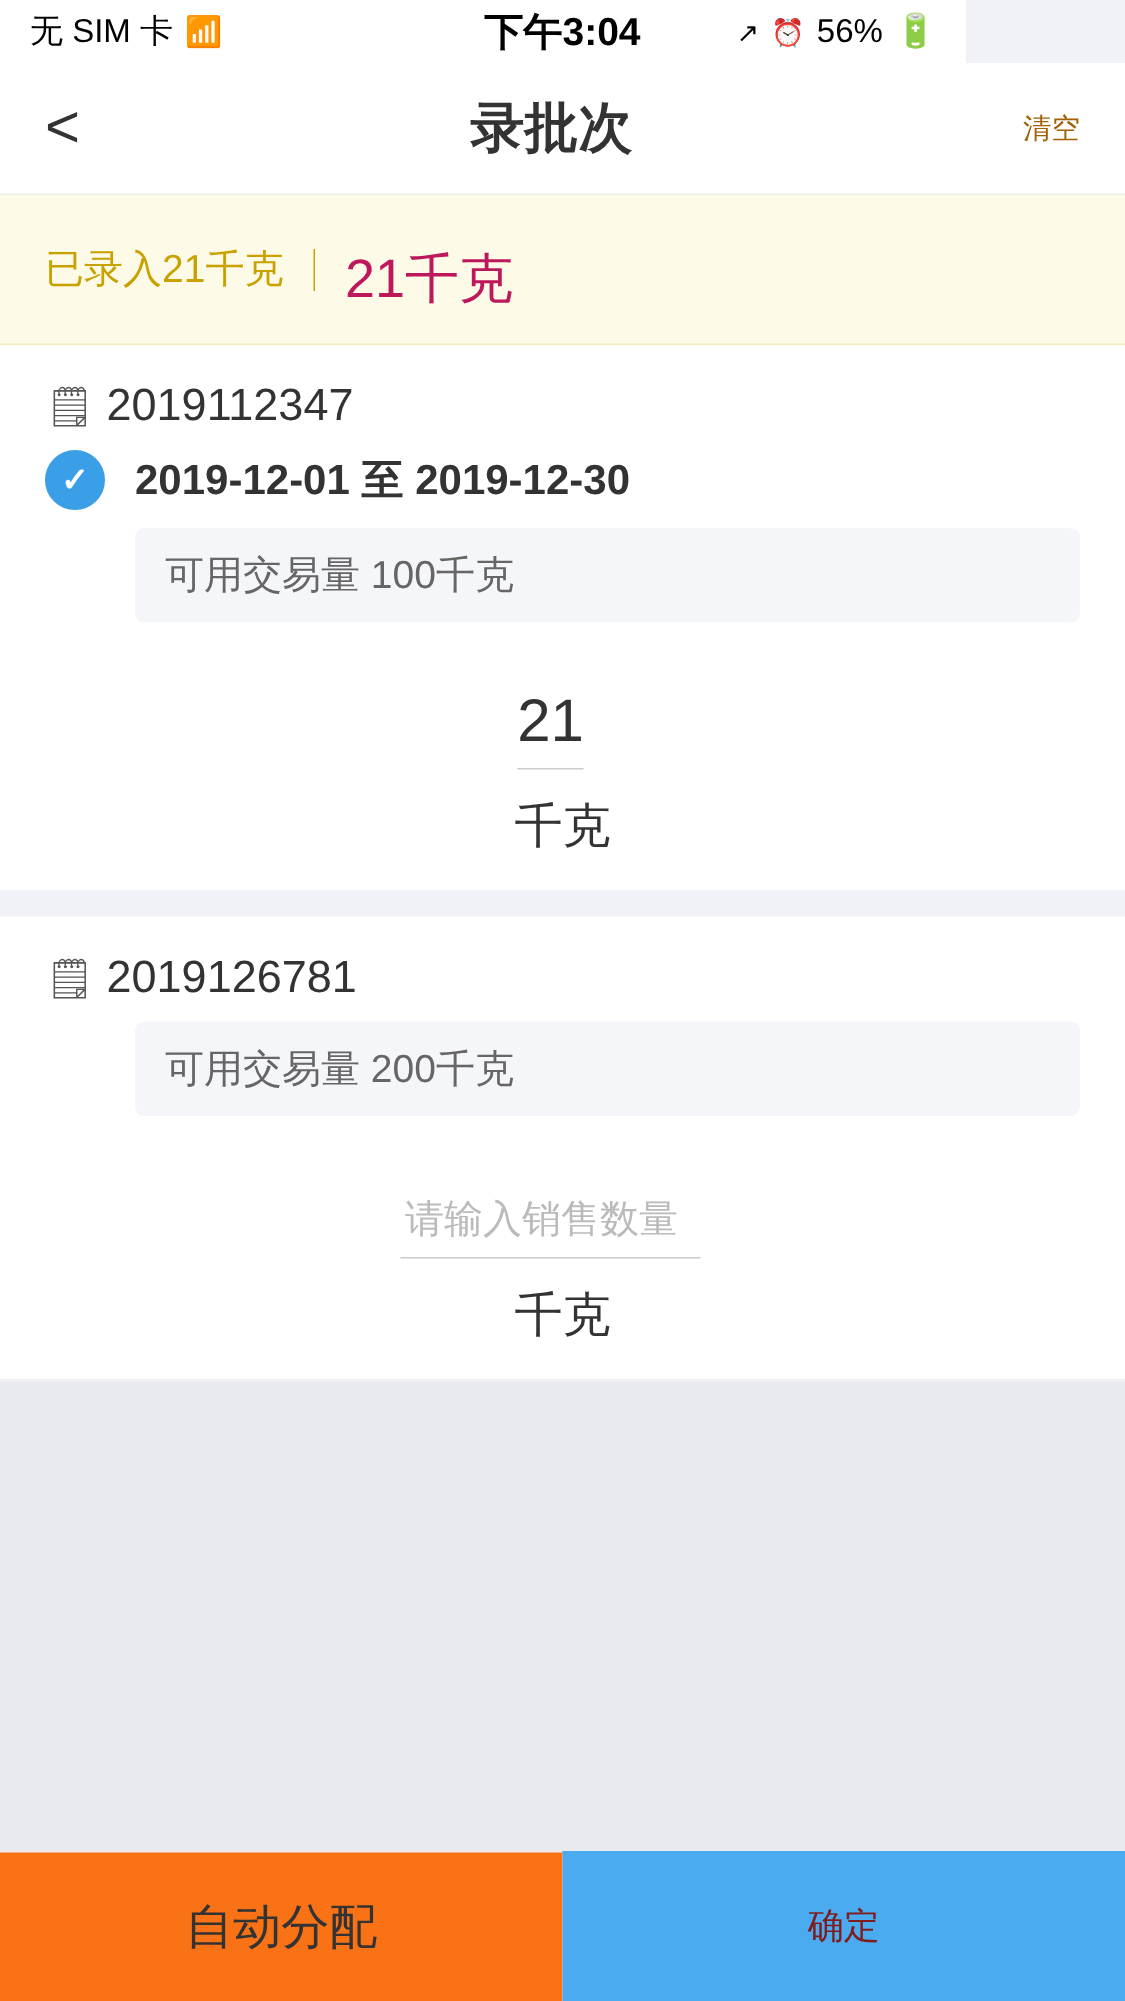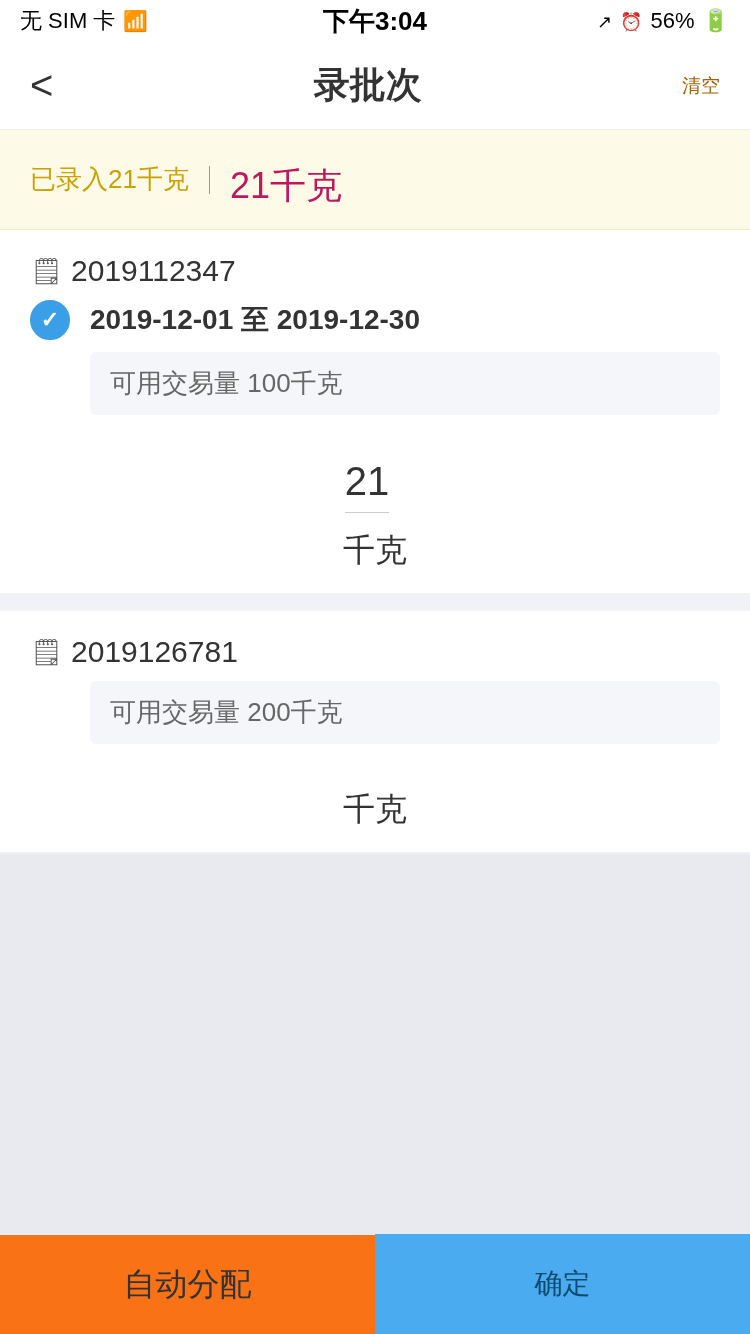--- a/index.html
+++ b/index.html
@@ -7,21 +7,21 @@
     body {
       width: 750px;
       min-height: 1334px;
       font-family: -apple-system, "PingFang SC", "Helvetica Neue", Arial, sans-serif;
       background: #f0f2f7;
       overflow-x: hidden;
     }
 
     
     .status-bar {
-      width: 750px;
+      width: 644px;
       height: 42px;
       background: #fff;
       display: flex;
       align-items: center;
       justify-content: space-between;
       padding: 0 20px;
       font-size: 24px;
       font-weight: 500;
     }
     .status-left {
@@ -227,22 +227,22 @@
       background: #f97316;
       border: none;
       cursor: pointer;
       border-top: 1px solid #eee;
     }
     .btn-confirm {
       flex: 1;
       display: flex;
       align-items: center;
       justify-content: center;
-      font-size: 28px;
-      color: #0c4a6e;
+      font-size: 24px;
+      color: #7f1d1d;
       background: #4aabf0;
       border: none;
       cursor: pointer;
     }
 
     .page-wrapper {
       display: flex;
       flex-direction: column;
       min-height: 1334px;
     }
@@ -314,20 +314,23 @@
           <span class="batch-icon">🗒</span>
           <span>2019126781</span>
         </div>
 
 
         <div class="batch-avail-box">可用交易量 200千克</div>
       </div>
     </div>
 
     <div class="qty-row">
+      <div style="flex:1; display:flex; justify-content:flex-end; align-items:center; border-bottom:1px solid #ccc; padding-bottom:8px; margin-right:16px;">
+        <input type="number" class="qty-input" placeholder="请输入销售数量" style="">
+      </div>
       <span class="qty-unit">千克</span>
     </div>
   </div>
 
   <div class="gray-area"></div>
 
   <div class="bottom-bar">
     <button class="btn-auto">自动分配</button>
     <button class="btn-confirm">确定</button>
   </div>

